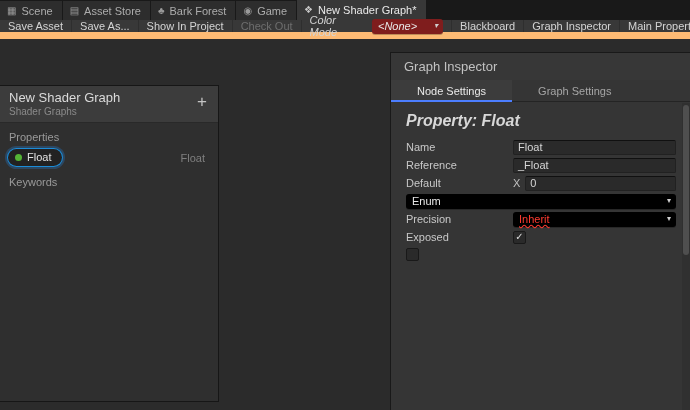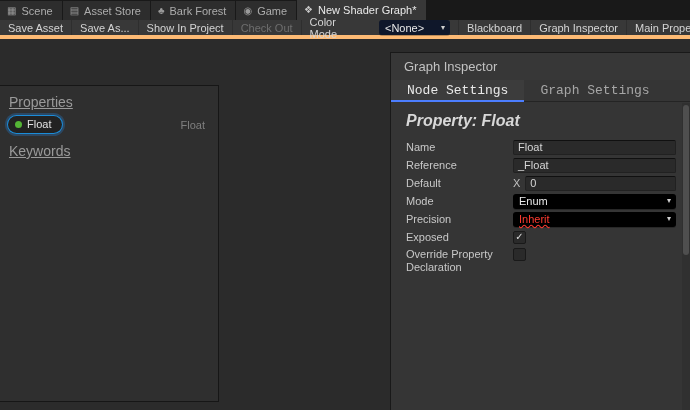--- a/index.html
+++ b/index.html
@@ -12,47 +12,47 @@
     user-select:none;
   }
   
   .tabbar { position:absolute; top:0; left:0; right:0; height:20px; background:#191919; display:flex; align-items:flex-end; }
   .tab { height:19px; display:flex; align-items:center; gap:5px; padding:0 9px 0 7px; font-size:11px; color:#ACACAC; background:#2D2D2D; margin-right:1px; cursor:default; white-space:nowrap; }
   .tab.active { height:20px; background:#383838; color:#E9E9E9; }
   .ticon { font-size:10px; color:#9A9A9A; line-height:1; }
   .tab.active .ticon { color:#C8C8C8; }
 
   
-  .toolbar { position:absolute; top:20px; left:0; right:0; height:19px; background:#383838; border-bottom:4px solid #fdba74; display:flex; align-items:stretch; font-size:11px; color:#D4D4D4; }
+  .toolbar { position:absolute; top:20px; left:0; right:0; height:19px; background:#383838; border-bottom:7px solid #fdba74; display:flex; align-items:stretch; font-size:11px; color:#D4D4D4; }
   .tbtn { display:flex; align-items:center; padding:0 8px; border-right:1px solid #2E2E2E; white-space:nowrap; }
   .tbtn.right { border-right:none; border-left:1px solid #2E2E2E; }
   .tbtn.disabled { color:#6E6E6E; }
   .tspacer { flex:1; }
-  .colormode { display:flex; align-items:center; gap:25px; padding:0 8px; }
-  .dropdown-sm { background:#0f172a; border-radius:3px; height:15px; width:88px; display:flex; align-items:center; justify-content:space-between; padding:0 5px 0 6px; color:#E8E8E8; box-shadow:0 1px 0 rgba(0,0,0,.25); }
+  .colormode { display:flex; align-items:center; gap:18px; padding:0 8px;font-style:italic; }
+  .dropdown-sm { background:#7f1d1d; border-radius:3px; height:15px; width:88px; display:flex; align-items:center; justify-content:space-between; padding:0 5px 0 6px; color:#E8E8E8; box-shadow:0 1px 0 rgba(0,0,0,.25); }
   .caret { font-size:8px; color:#CFCFCF; line-height:1; }
 
   
   .blackboard { position:absolute; left:0; top:85px; width:219px; height:317px; background:#2F2F2F; border:1px solid #161616; border-left:none; }
   .bb-header { height:37px; background:#3C3C3C; border-bottom:1px solid #292929; padding:4px 10px 0 9px; position:relative; }
   .bb-title { font-size:13px; color:#DADADA; }
   .bb-sub { font-size:10px; color:#8A8A8A; margin-top:1px; }
   .bb-plus { position:absolute; right:11px; top:6px; font-size:17px; color:#C4C4C4; cursor:default; }
-  .bb-section { font-size:14px; color:#9A9A9A; padding:8px 9px 4px;text-decoration:underline; }
+  .bb-section { font-size:11px; color:#9A9A9A; padding:8px 9px 4px; }
   .bb-prop-row { display:flex; align-items:center; justify-content:space-between; padding:2px 13px 2px 8px; }
   .chip { display:flex; align-items:center; gap:5px; background:#222222; border-radius:9px; padding:2px 11px 3px 7px; font-size:11px; color:#E2E2E2;
           box-shadow:0 0 0 1px var(--chip-selection,#1B8CD8), 0 0 0 3px rgba(40,130,216,.30); }
   .dot { width:7px; height:7px; border-radius:50%; background:var(--dot-green,#54B435); }
   .chip-type { font-size:11px; color:#7F7F7F; }
 
   
   .inspector { position:absolute; left:390px; top:52px; width:300px; height:358px; background:#353535; border:1px solid #191919; border-right:none; border-bottom:none; }
   .gi-header { height:27px; display:flex; align-items:center; padding:0 13px; font-size:13px; color:#C2C2C2; background:#373737; }
   .gi-tabs { display:flex; height:22px; border-bottom:1px solid #242424; position:relative; }
-  .gi-tab { padding:0 16px; font-size:13px; color:#A6A6A6; display:flex; align-items:center; position:relative;font-family:Liberation Mono, monospace; }
+  .gi-tab { padding:0 26px; font-size:11px; color:#A6A6A6; display:flex; align-items:center; position:relative; }
   .gi-tab.active { color:#E9E9E9; background:#3C3C3C; }
   .gi-tab.active::after { content:""; position:absolute; left:0; right:0; bottom:-1px; height:2px; background:var(--accent-blue,#4C7EFF); }
   .gi-content { padding:10px 14px 0 15px; }
   .gi-prop-title { font-size:16px; font-weight:bold; color:#D8D8D8; margin-bottom:9px;font-style:italic; }
   .frow { display:flex; align-items:center; margin-bottom:2px; min-height:16px; }
   .frow.top { align-items:flex-start; }
   .flabel { width:107px; flex:none; font-size:11px; color:#C8C8C8; line-height:13px; padding-top:1px; }
   .fctrl { flex:1; display:flex; align-items:center; min-width:0; }
   .tinput { flex:1; height:15px; background:#2A2A2A; border:1px solid #212121; border-top-color:#101010; border-radius:2px; color:#D6D6D6; font-size:11px; padding:0 4px; display:flex; align-items:center; overflow:hidden; }
   .axis { font-size:11px; color:#C0C0C0; margin-right:5px; }
@@ -103,20 +103,25 @@
         <span>&lt;None&gt;</span>
         <span class="caret">▾</span>
       </div>
     </div>
     <div class="tbtn right">Blackboard</div>
     <div class="tbtn right">Graph Inspector</div>
     <div class="tbtn right">Main Property</div>
   </div>
 
   <div class="blackboard">
+    <div class="bb-header">
+      <div class="bb-title">New Shader Graph</div>
+      <div class="bb-sub">Shader Graphs</div>
+      <div class="bb-plus">+</div>
+    </div>
     <div class="bb-section">Properties</div>
     <div class="bb-prop-row">
       <div class="chip">
         <span class="dot"></span>
         <span>Float</span>
       </div>
       <span class="chip-type">Float</span>
     </div>
     <div class="bb-section">Keywords</div>
   </div>
@@ -146,21 +151,20 @@
 
       <div class="frow">
         <div class="flabel">Default</div>
         <div class="fctrl">
           <span class="axis">X</span>
           <div class="tinput">0</div>
         </div>
       </div>
 
       <div class="frow">
-        <div class="flabel">Mode</div>
         <div class="fctrl">
           <div class="ddown">
             <span class="ddval">Enum</span>
             <span class="caret">▾</span>
           </div>
         </div>
       </div>
 
       <div class="frow">
         <div class="flabel">Precision</div>
@@ -175,21 +179,20 @@
       <div class="frow">
         <div class="flabel">Exposed</div>
         <div class="fctrl">
           <div class="cbox">
             <span>✓</span>
           </div>
         </div>
       </div>
 
       <div class="frow top">
-        <div class="flabel">Override Property Declaration</div>
         <div class="fctrl">
           <div class="cbox"></div>
         </div>
       </div>
     </div>
 
     <div class="gi-scroll">
       <div class="gi-thumb"></div>
     </div>
   </div>

